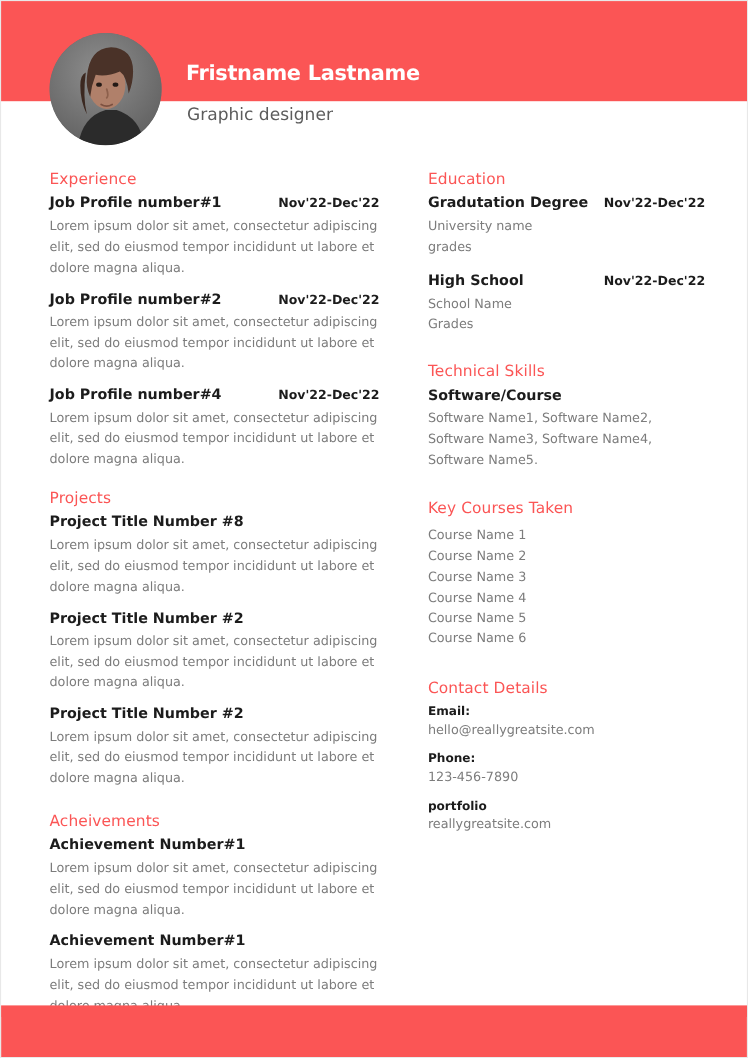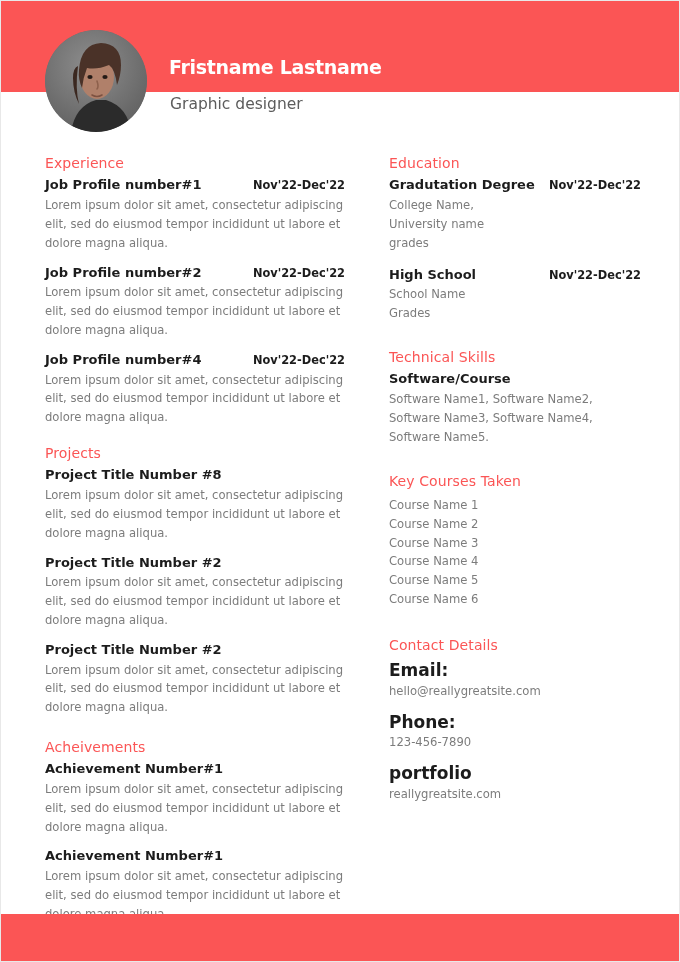--- a/index.html
+++ b/index.html
@@ -126,21 +126,21 @@
   .course-list { margin-top: 7px; }
   .course-item {
     font-size: 11.6px;
     color: #7c7c7c;
     line-height: 1.62;
   }
 
   
   .contact-block { margin-bottom: 9px; }
   .contact-label {
-    font-size: 17px;
+    font-size: 11px;
     font-weight: bold;
     color: #1c1c1c;
     line-height: 1.45;
   }
   .contact-value {
     font-size: 11.6px;
     color: #7c7c7c;
     line-height: 1.55;
   }
 
@@ -285,21 +285,20 @@
   <div class="col col-right">
 
     <div class="section">
       <div class="section-title">Education</div>
       <div class="entry">
         <div class="entry-head">
           <span class="entry-title">Gradutation Degree</span>
           <span class="entry-date">Nov'22-Dec'22</span>
         </div>
         <div class="entry-body">
-          <span class="entry-body-line">College Name,</span>
           <span class="entry-body-line">University name</span>
           <span class="entry-body-line">grades</span>
         </div>
       </div>
       <div class="entry">
         <div class="entry-head">
           <span class="entry-title">High School</span>
           <span class="entry-date">Nov'22-Dec'22</span>
         </div>
         <div class="entry-body">

